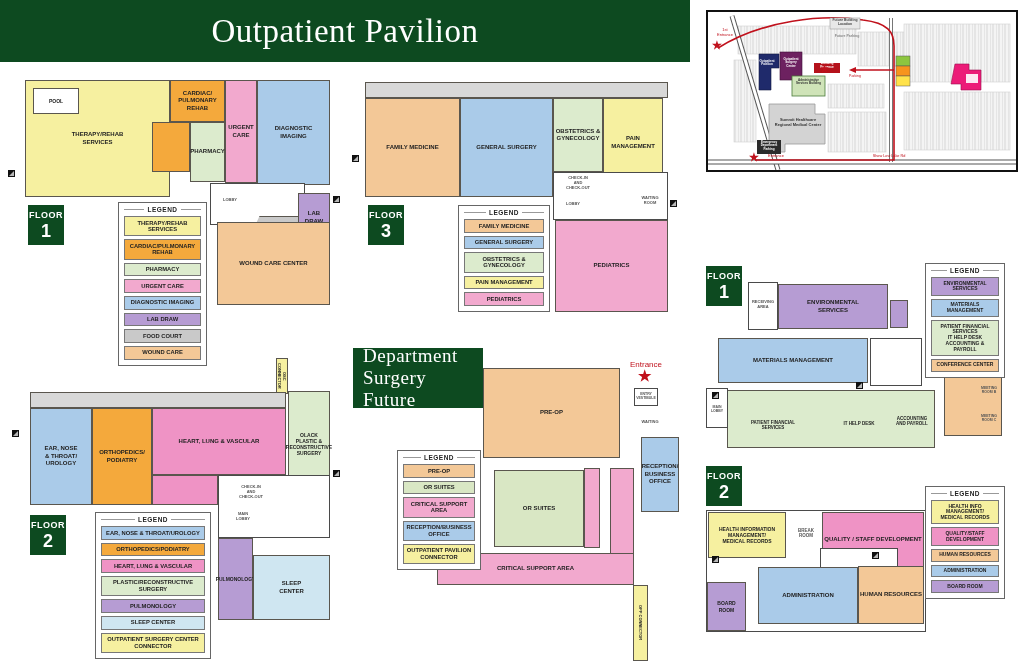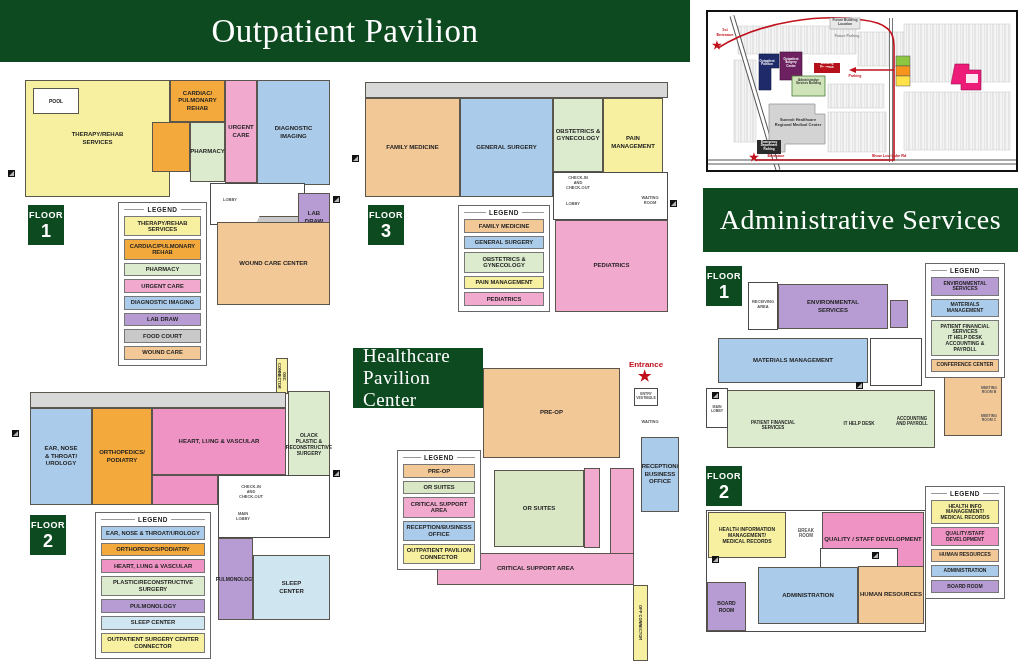--- a/index.html
+++ b/index.html
@@ -27,21 +27,21 @@
   .lg-title{display:flex;align-items:center;gap:3px;font-size:6.5px;font-weight:bold;
             letter-spacing:.5px;color:#222;}
   .lg-title::before,.lg-title::after{content:"";flex:1;border-top:1px solid #999;}
   .lg-item{border:1px solid #777;font-size:5.8px;font-weight:bold;text-align:center;
            padding:2.5px 2px;white-space:pre-line;line-height:1.15;color:#222;}
   .stairs{position:absolute;width:7px;height:7px;background:#111;}
   .stairs::after{content:"";position:absolute;left:1px;bottom:1px;width:0;height:0;
                  border-left:5px solid transparent;border-bottom:5px solid #fff;opacity:.7;}
   .star{position:absolute;color:#c0111c;font-size:15px;line-height:1;font-weight:bold;}
   .vtext{writing-mode:vertical-rl;font-size:4px;}
-  .redlbl{position:absolute;color:#c0111c;font-weight:bold;text-align:center;line-height:1.15;white-space:pre-line;}
+  .redlbl{position:absolute;color:#c0111c;font-weight:normal;text-align:center;line-height:1.15;white-space:pre-line;}
   .maplbl{position:absolute;font-weight:bold;text-align:center;line-height:1.15;white-space:pre-line;}
   #map-box{position:absolute;left:706px;top:10px;width:312px;height:162px;background:#fff;
            border:2px solid #111;box-sizing:border-box;}
   #logo{position:absolute;left:428px;top:608px;width:190px;height:48px;display:flex;
         align-items:center;justify-content:center;gap:4px;}
   #logo .logo-text{font-size:21px;color:#1c5c2e;font-weight:500;border-bottom:2px solid #b08d3f;
                    padding-bottom:1px;letter-spacing:.3px;}
 </style>
 </head>
 <body>
@@ -154,22 +154,22 @@
     <div class="lg-item c-pink2">HEART, LUNG &amp; VASCULAR</div>
     <div class="lg-item c-green">PLASTIC/RECONSTRUCTIVE SURGERY</div>
     <div class="lg-item c-purple">PULMONOLOGY</div>
     <div class="lg-item c-ltblue">SLEEP CENTER</div>
     <div class="lg-item c-yellow">OUTPATIENT SURGERY CENTER
 CONNECTOR</div>
   </div>
 
   <div class="banner" style="left:353px;top:348px;width:130px;height:60px;justify-content:flex-start;padding-left:10px;box-sizing:border-box">
     <div class="banner-title" style="font-size:19px;line-height:1.15">
-      <div>Healthcare</div>
-      <div>Pavilion Center</div>
+      <div>Department</div>
+      <div>Surgery Future</div>
     </div>
   </div>
   <div class="room c-peach" style="left:483px;top:368px;width:137px;height:90px">PRE-OP</div>
   <div class="redlbl" style="left:625px;top:360px;width:42px;font-size:8px">Entrance</div>
   <div class="star" style="left:638px;top:368px">★</div>
   <div class="outline" style="left:634px;top:388px;width:24px;height:18px"></div>
   <div class="tiny" style="left:635px;top:392px;width:22px;font-size:3.5px">ENTRY
 VESTIBULE</div>
   <div class="tiny" style="left:638px;top:420px;width:24px">WAITING</div>
   <div class="room c-blue" style="left:641px;top:437px;width:38px;height:75px">RECEPTION/
@@ -248,23 +248,20 @@
     <div class="maplbl" style="left:64px;top:106px;width:52px;font-size:4px;color:#333">Summit Healthcare
 Regional Medical Center</div>
     <div class="maplbl" style="left:49px;top:129px;width:24px;font-size:3px;color:#fff">Emergency
 Department
 Parking</div>
     <div class="star" style="left:41px;top:140px;font-size:11px">★</div>
     <div class="redlbl" style="left:56px;top:142px;width:24px;font-size:4px">Entrance</div>
     <div class="redlbl" style="left:150px;top:142px;width:62px;font-size:3.8px">Show Low Lake Rd</div>
   </div>
 
-  <div class="banner" style="left:703px;top:188px;width:315px;height:64px">
-    <div class="banner-title" style="font-size:28px">Administrative Services</div>
-  </div>
 
   <div class="badge" style="left:706px;top:266px;width:36px;height:40px">
     <span class="bf">FLOOR</span>
     <span class="bn">1</span>
   </div>
   <div class="outline" style="left:748px;top:282px;width:30px;height:48px"></div>
   <div class="tiny" style="left:750px;top:300px;width:26px">RECEIVING
 AREA</div>
   <div class="room c-purple" style="left:778px;top:284px;width:110px;height:45px">ENVIRONMENTAL
 SERVICES</div>

